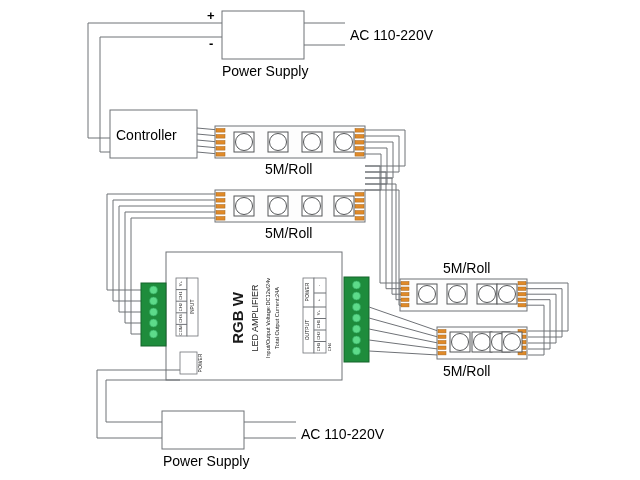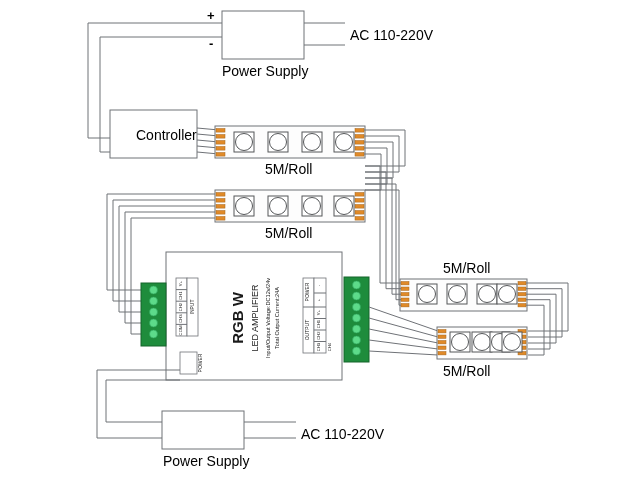--- a/index.html
+++ b/index.html
@@ -377,21 +377,21 @@
       <line class="wire" x1="97" y1="370" x2="180" y2="370"></line>
     </g>
 
   </svg>
 
   <div style="position:absolute; left:207px; top:8px;" class="label-text sign-label">+</div>
   <div style="position:absolute; left:209px; top:36px;" class="label-text sign-label">-</div>
   <div style="position:absolute; left:350px; top:27px;" class="label-text cap-label">AC 110-220V</div>
   <div style="position:absolute; left:222px; top:63px;" class="label-text cap-label">Power Supply</div>
 
-  <div style="position:absolute; left:136px; top:127px;" class="label-text cap-label">Controller</div>
+  <div style="position:absolute; left:116px; top:127px;" class="label-text cap-label">Controller</div>
 
   <div style="position:absolute; left:265px; top:161px;" class="label-text cap-label">5M/Roll</div>
   <div style="position:absolute; left:265px; top:225px;" class="label-text cap-label">5M/Roll</div>
   <div style="position:absolute; left:443px; top:260px;" class="label-text cap-label">5M/Roll</div>
   <div style="position:absolute; left:443px; top:363px;" class="label-text cap-label">5M/Roll</div>
 
   <div style="position:absolute; left:301px; top:426px;" class="label-text cap-label">AC 110-220V</div>
   <div style="position:absolute; left:163px; top:453px;" class="label-text cap-label">Power Supply</div>
 </div>
 

